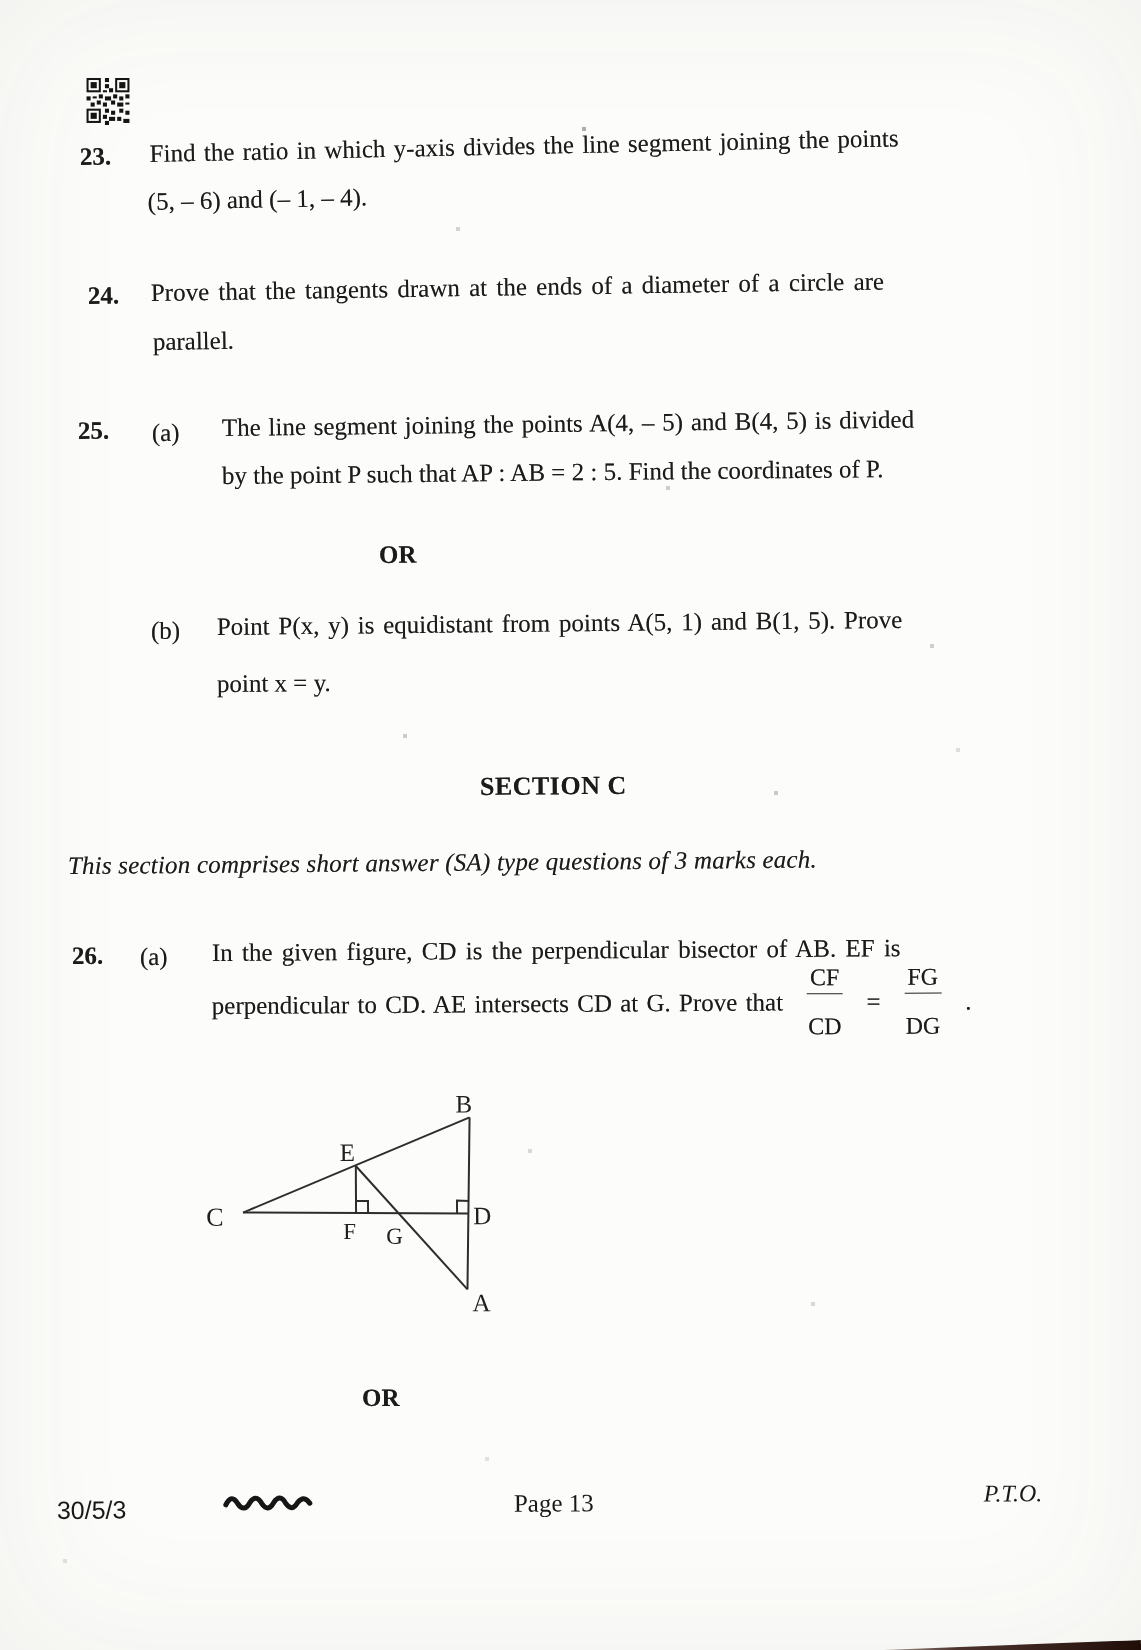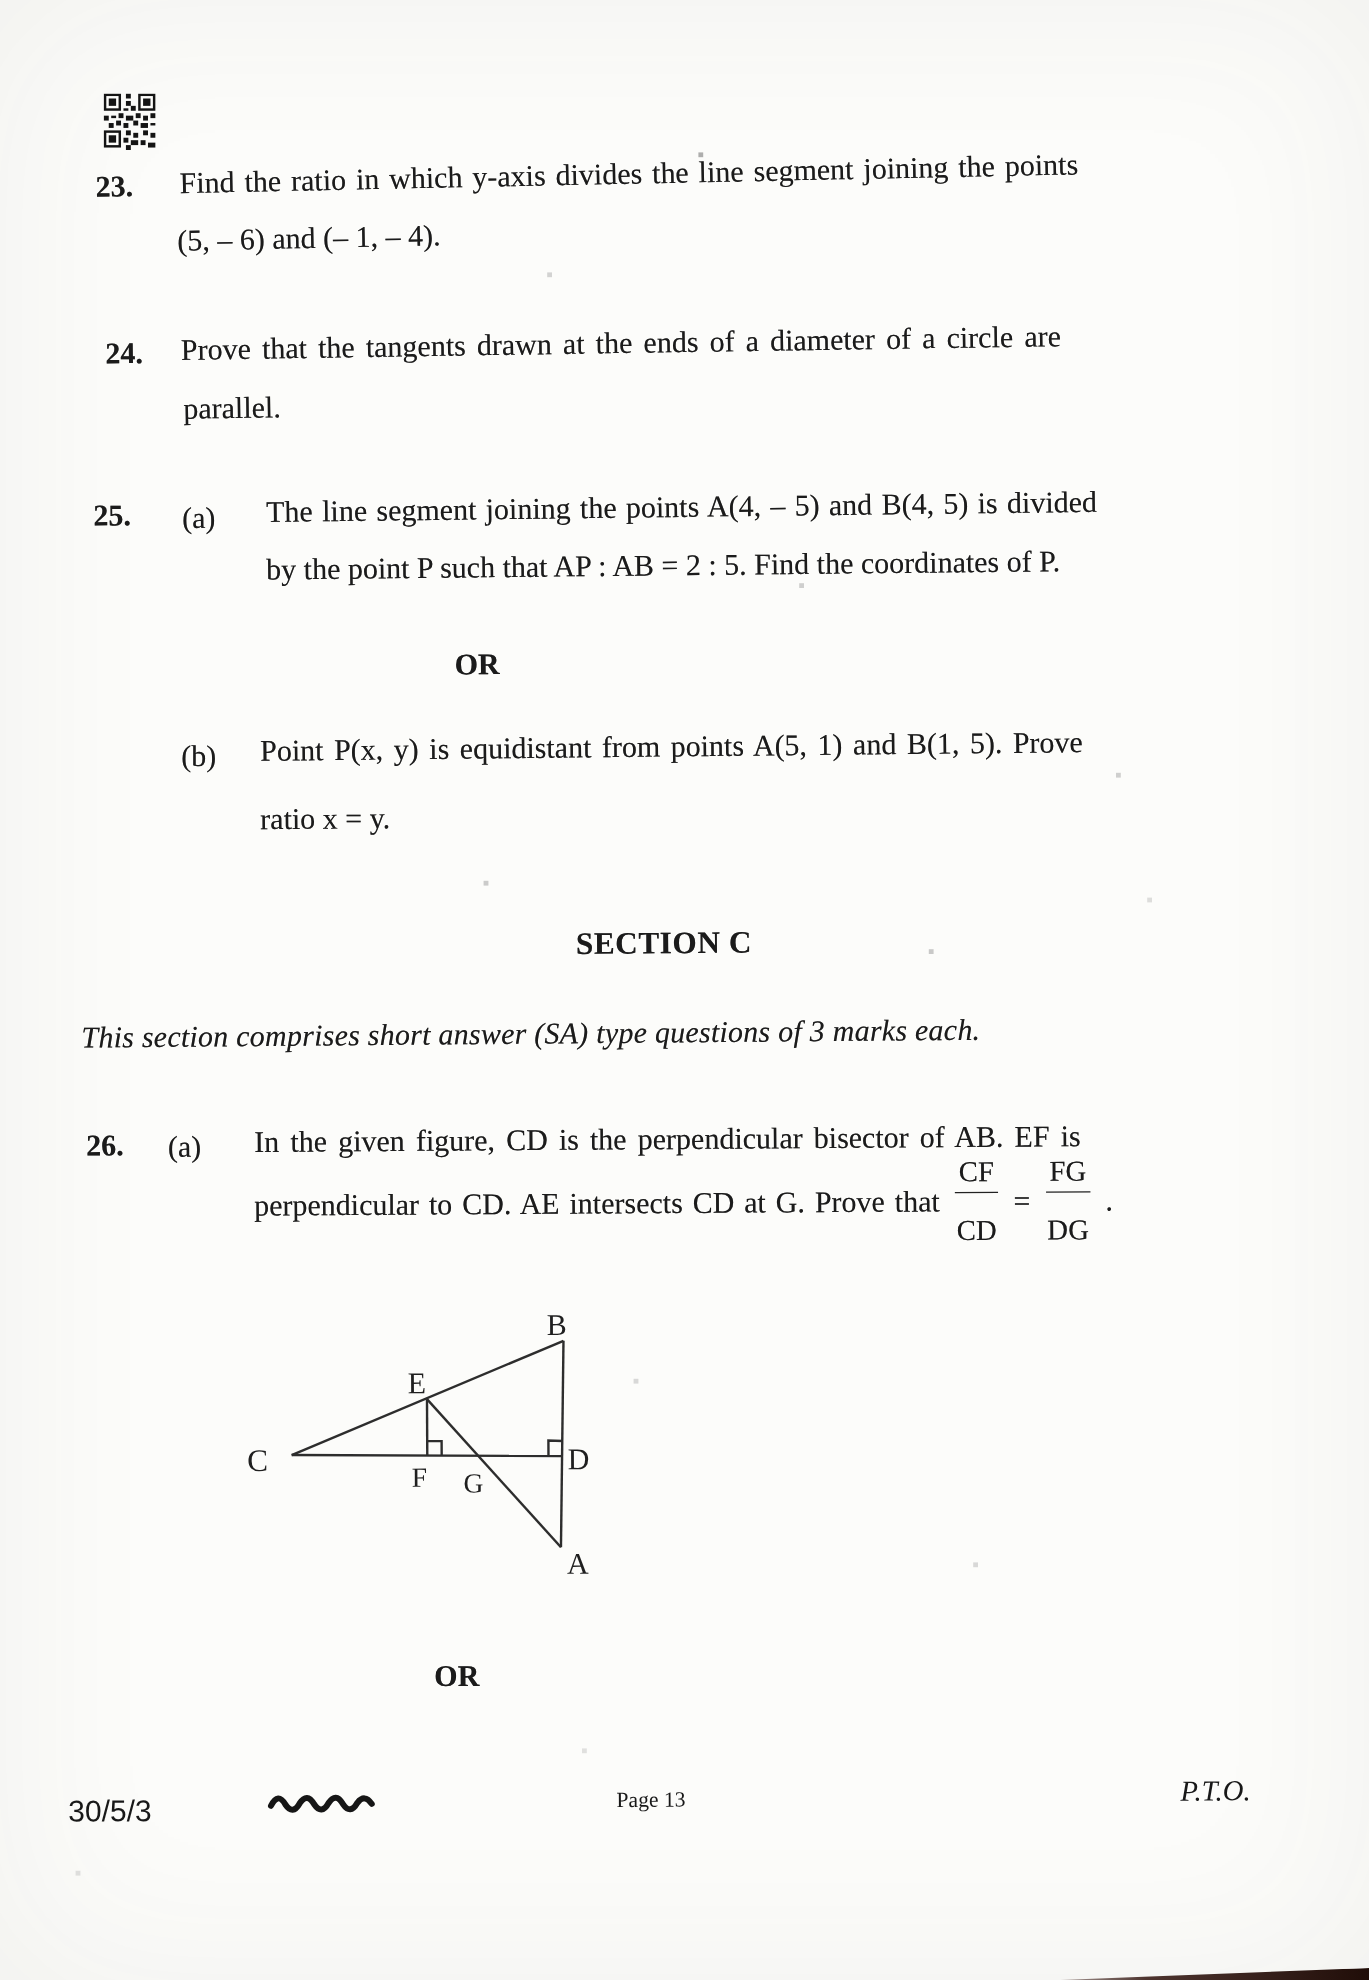--- a/index.html
+++ b/index.html
@@ -10,21 +10,21 @@
     font-family:"Liberation Serif","DejaVu Serif",serif;
   }
   .t{
     position:absolute;font-size:25px;color:#1b1b1b;white-space:nowrap;
     text-shadow:0 0 .5px rgba(25,25,25,.55);
     transform-origin:left bottom;
   }
   .b{font-weight:bold;}
   .it{font-style:italic;}
   .fracrow{display:flex;align-items:center;}
-  .frac{display:inline-block;text-align:center;font-size:24px;line-height:1.04;margin:0 13px;}
+  .frac{display:inline-block;text-align:center;font-size:24px;line-height:1.04;margin:0 24px;}
   .frac .num{display:block;padding:0 3px 3px;border-bottom:1.7px solid #222;}
   .frac .den{display:block;padding-top:20px;}
   svg text{font-family:"Liberation Serif","DejaVu Serif",serif;fill:#1f1f1f;}
   .fig line,.fig path{stroke:#2d2d2d;stroke-width:2;fill:none;}
   .footer-band{position:absolute;left:57px;top:1487px;width:1010px;height:44px;transform:rotate(-0.4deg);transform-origin:left bottom;}
   .footer-band .ft{position:absolute;white-space:nowrap;color:#181818;}
   .scanbar{
     position:absolute;left:855px;top:1640px;width:286px;height:10px;
     background:linear-gradient(92deg, rgba(70,30,22,0.25), rgba(48,18,12,0.85) 35%, #200d08);
     clip-path:polygon(0 100%, 10% 55%, 100% 0, 100% 100%);
@@ -95,21 +95,21 @@
 
   <div class="t b" style="left:78px;top:417px;transform:rotate(-0.7deg)">25.</div>
   <div class="t" style="left:152px;top:419px;transform:rotate(-0.7deg)">(a)</div>
   <div class="t" style="left:222px;top:414px;word-spacing:1.5px;transform:rotate(-0.7deg)">The line segment joining the points A(4, – 5) and B(4, 5) is divided</div>
   <div class="t" style="left:222px;top:462px;transform:rotate(-0.6deg)">by the point P such that AP : AB = 2 : 5. Find the coordinates of P.</div>
 
   <div class="t b" style="left:379px;top:541px;transform:rotate(-0.5deg)">OR</div>
 
   <div class="t" style="left:151px;top:617px;transform:rotate(-0.6deeg)">(b)</div>
   <div class="t" style="left:217px;top:613px;word-spacing:2.5px;transform:rotate(-0.6deg)">Point P(x, y) is equidistant from points A(5, 1) and B(1, 5). Prove</div>
-  <div class="t" style="left:217px;top:670px;transform:rotate(-0.5deg)">ratio x = y.</div>
+  <div class="t" style="left:217px;top:670px;transform:rotate(-0.5deg)">point x = y.</div>
 
   <div class="t b" style="left:480px;top:772px;font-size:26px;letter-spacing:.5px;transform:rotate(-0.5deg)">SECTION C</div>
   <div class="t it" style="left:68px;top:852px;letter-spacing:.2px;transform:rotate(-0.5deg)">This section comprises short answer (SA) type questions of 3 marks each.</div>
 
   <div class="t b" style="left:72px;top:942px;transform:rotate(-0.5deg)">26.</div>
   <div class="t" style="left:140px;top:943px;transform:rotate(-0.5deg)">(a)</div>
   <div class="t" style="left:212px;top:939px;word-spacing:3px;transform:rotate(-0.4deg)">In the given figure, CD is the perpendicular bisector of AB. EF is</div>
 
   <div class="t fracrow" style="left:212px;top:969px;transform:rotate(-0.35deg)">
     <span style="word-spacing:2px">perpendicular to CD. AE intersects CD at G. Prove that</span>
@@ -142,19 +142,19 @@
     <text x="282" y="237" font-size="25">A</text>
   </svg>
 
   <div class="t b" style="left:362px;top:1384px;transform:rotate(-0.3deg)">OR</div>
 
   <div class="footer-band">
     <div class="ft" style="left:0;top:9px;font-family:'Liberation Sans','DejaVu Sans',sans-serif;font-size:25px">30/5/3</div>
     <svg style="position:absolute;left:165px;top:8px" width="100" height="18" viewBox="0 0 100 18">
       <path d="M4,11 C8,3 12,3 16,10 C20,16 24,16 28,9 C32,3 36,3 40,10 C44,16 48,16 52,9 C56,3 60,3 64,10 C68,16 72,16 76,9 C80,4 84,4 88,10" stroke="#161616" stroke-width="5" fill="none" stroke-linecap="round"></path>
     </svg>
-    <div class="ft" style="left:457px;top:6px;font-size:18px">Page 13</div>
+    <div class="ft" style="left:457px;top:6px;font-size:25px">Page 13</div>
     <div class="ft it" style="left:927px;top:0;font-size:24px;">P.T.O.</div>
   </div>
 
   <div class="scanbar"></div>
 
 </div>
 
 </body></html>

